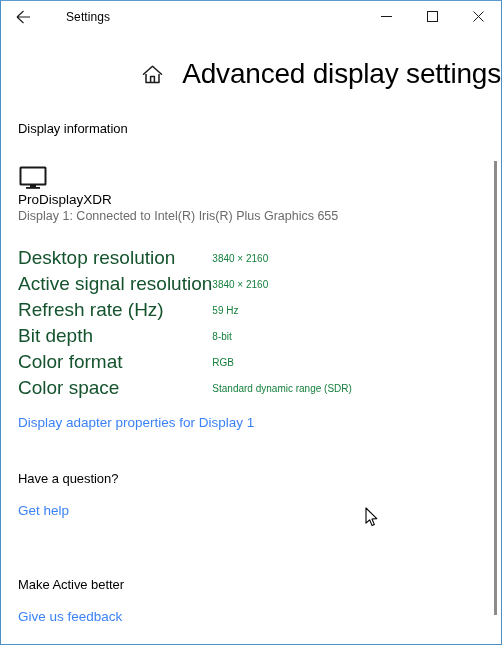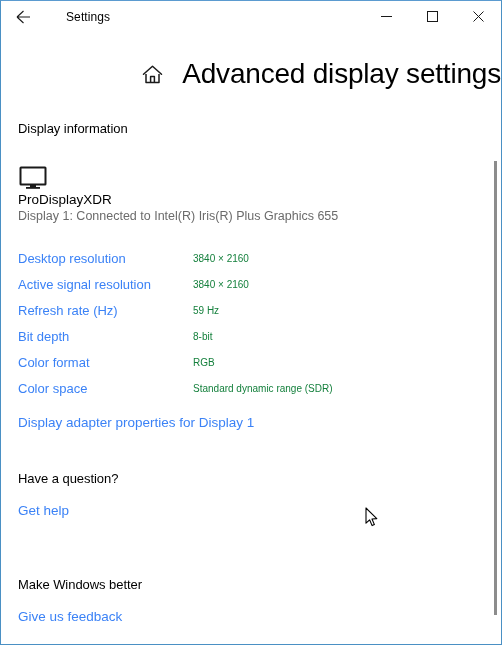--- a/index.html
+++ b/index.html
@@ -145,22 +145,22 @@
     margin-top: 21px;
     border-collapse: collapse;
   }
   #spec-table tr { height: 26px; }
   #spec-table td {
     padding: 0;
     vertical-align: middle;
     white-space: nowrap;
   }
   td.spec-label {
-    font-size: 13px;
-    color: #3b82f6;
+    font-size: 19px;
+    color: #14532d;
     width: 175px;
     padding-right: 0;
   }
   td.spec-value {
     font-size: 10px;
     color: #15803d;
   }
 
   .link {
     font-size: 13.5px;
@@ -308,21 +308,21 @@
 
     <div id="adapter-link-row">
       <a class="link" href="#" id="adapter-link">Display adapter properties for Display 1</a>
     </div>
 
     <div class="section-heading" id="question-heading">Have a question?</div>
     <div id="get-help-row">
       <a class="link" href="#" id="get-help-link">Get help</a>
     </div>
 
-    <div class="section-heading" id="feedback-heading">Make Windows better</div>
+    <div class="section-heading" id="feedback-heading">Make Active better</div>
     <div id="feedback-link-row">
       <a class="link" href="#" id="feedback-link">Give us feedback</a>
     </div>
 
   </div>
 
   <div id="scrollbar-track">
     <div id="scrollbar-thumb"></div>
   </div>
 

